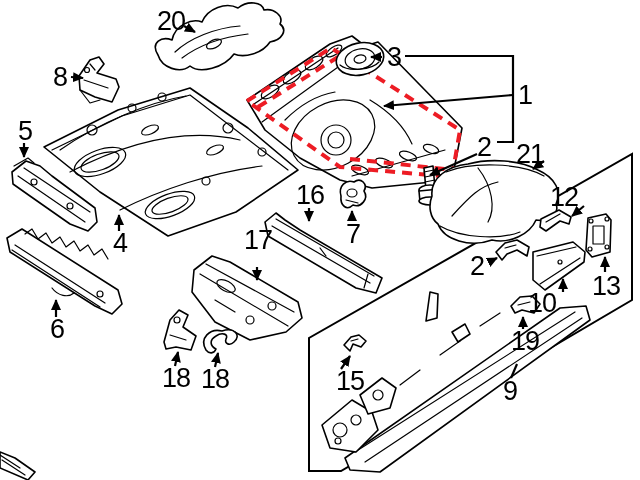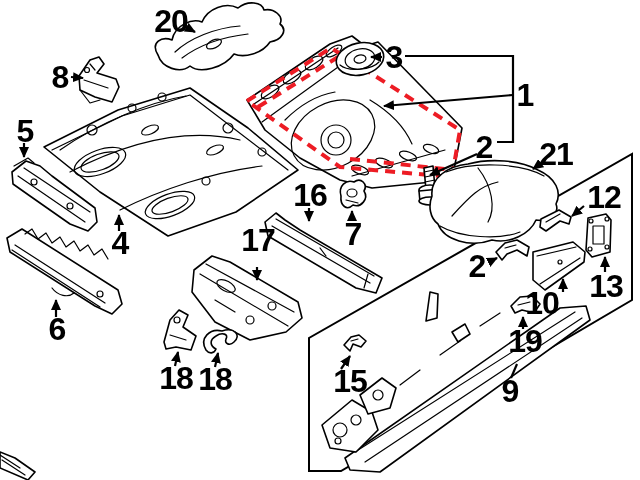--- a/index.html
+++ b/index.html
@@ -7,22 +7,22 @@
     position:relative;
     width:640px;height:480px;
     background:var(--bg,#fff);
     overflow:hidden;
     font-family:"Liberation Sans", sans-serif;
   }
   .artwork{position:absolute;left:0;top:0;}
   .callout{
     position:absolute;
     transform:translate(-50%,-50%);
-    font-weight:bold;
-    font-size:32px;
+    font-weight:normal;
+    font-size:27px;
     line-height:1;
     color:var(--ink,#000);
     letter-spacing:-1px;
     white-space:nowrap;
     user-select:none;
   }
   .part{stroke:var(--ink,#000);stroke-width:1.6;fill:#fff;stroke-linejoin:round;stroke-linecap:round;}
   .detail{stroke:var(--ink,#000);stroke-width:1.2;fill:none;stroke-linejoin:round;stroke-linecap:round;}
   .leader{stroke:var(--ink,#000);stroke-width:2.2;fill:none;}
   .boxline{stroke:var(--ink,#000);stroke-width:2;fill:none;stroke-linejoin:miter;}
@@ -266,23 +266,23 @@
   <div class="callout" style="left:484px;top:147px">2</div>
   <div class="callout" style="left:394px;top:57px">3</div>
   <div class="callout" style="left:120px;top:243px">4</div>
   <div class="callout" style="left:25px;top:131px">5</div>
   <div class="callout" style="left:57px;top:329px">6</div>
   <div class="callout" style="left:353px;top:234px">7</div>
   <div class="callout" style="left:60px;top:77px">8</div>
   <div class="callout" style="left:510px;top:391px">9</div>
   <div class="callout" style="left:542px;top:303px">10</div>
   <div class="callout" style="left:477px;top:266px">2</div>
-  <div class="callout" style="left:604px;top:197px">12</div>
+  <div class="callout" style="left:564px;top:197px">12</div>
   <div class="callout" style="left:606px;top:286px">13</div>
   <div class="callout" style="left:525px;top:341px">19</div>
   <div class="callout" style="left:350px;top:381px">15</div>
   <div class="callout" style="left:310px;top:195px">16</div>
   <div class="callout" style="left:258px;top:240px">17</div>
   <div class="callout" style="left:215px;top:379px">18</div>
   <div class="callout" style="left:176px;top:378px">18</div>
   <div class="callout" style="left:171px;top:21px">20</div>
-  <div class="callout" style="left:556px;top:154px">21</div>
+  <div class="callout" style="left:530px;top:154px">21</div>
 </div>
 
 </body></html>

